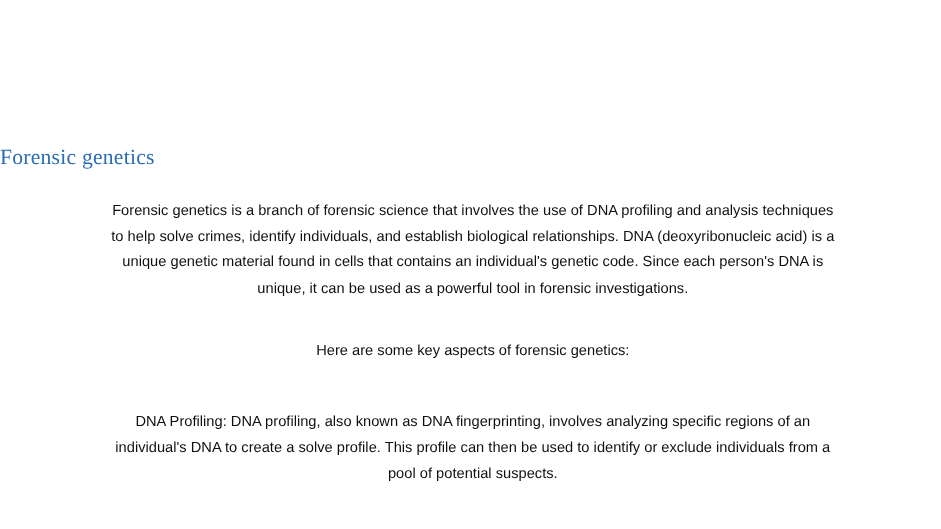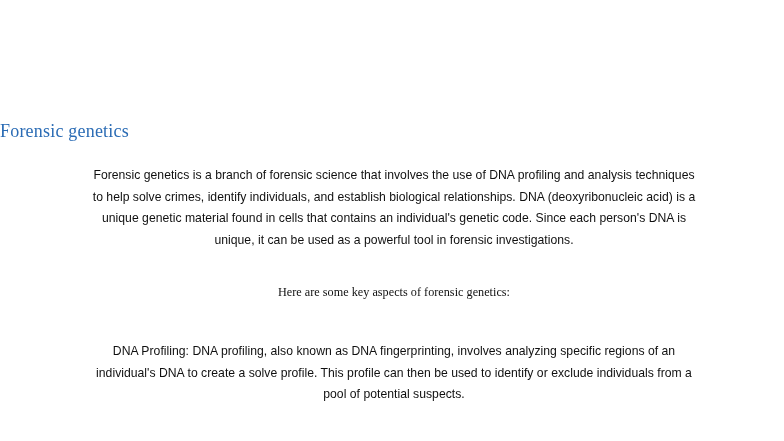--- a/index.html
+++ b/index.html
@@ -44,21 +44,21 @@
     font-family: "Liberation Sans", sans-serif;
     font-size: 12.2px;
     font-weight: 400;
     line-height: 21.6px;
     color: #101010;
     text-align: center;
     letter-spacing: 0.02px;
   }
 
   #para-intro   { top: 165px; }
-  #para-lead    { top: 282px; font-family: Liberation Serif, serif; }
+  #para-lead    { top: 282px; }
   #para-profiling { top: 341px; }
 
   .body-block p {
     margin: 0;
   }
 </style>
 </head>
 <body>
 
 <div class="page">

